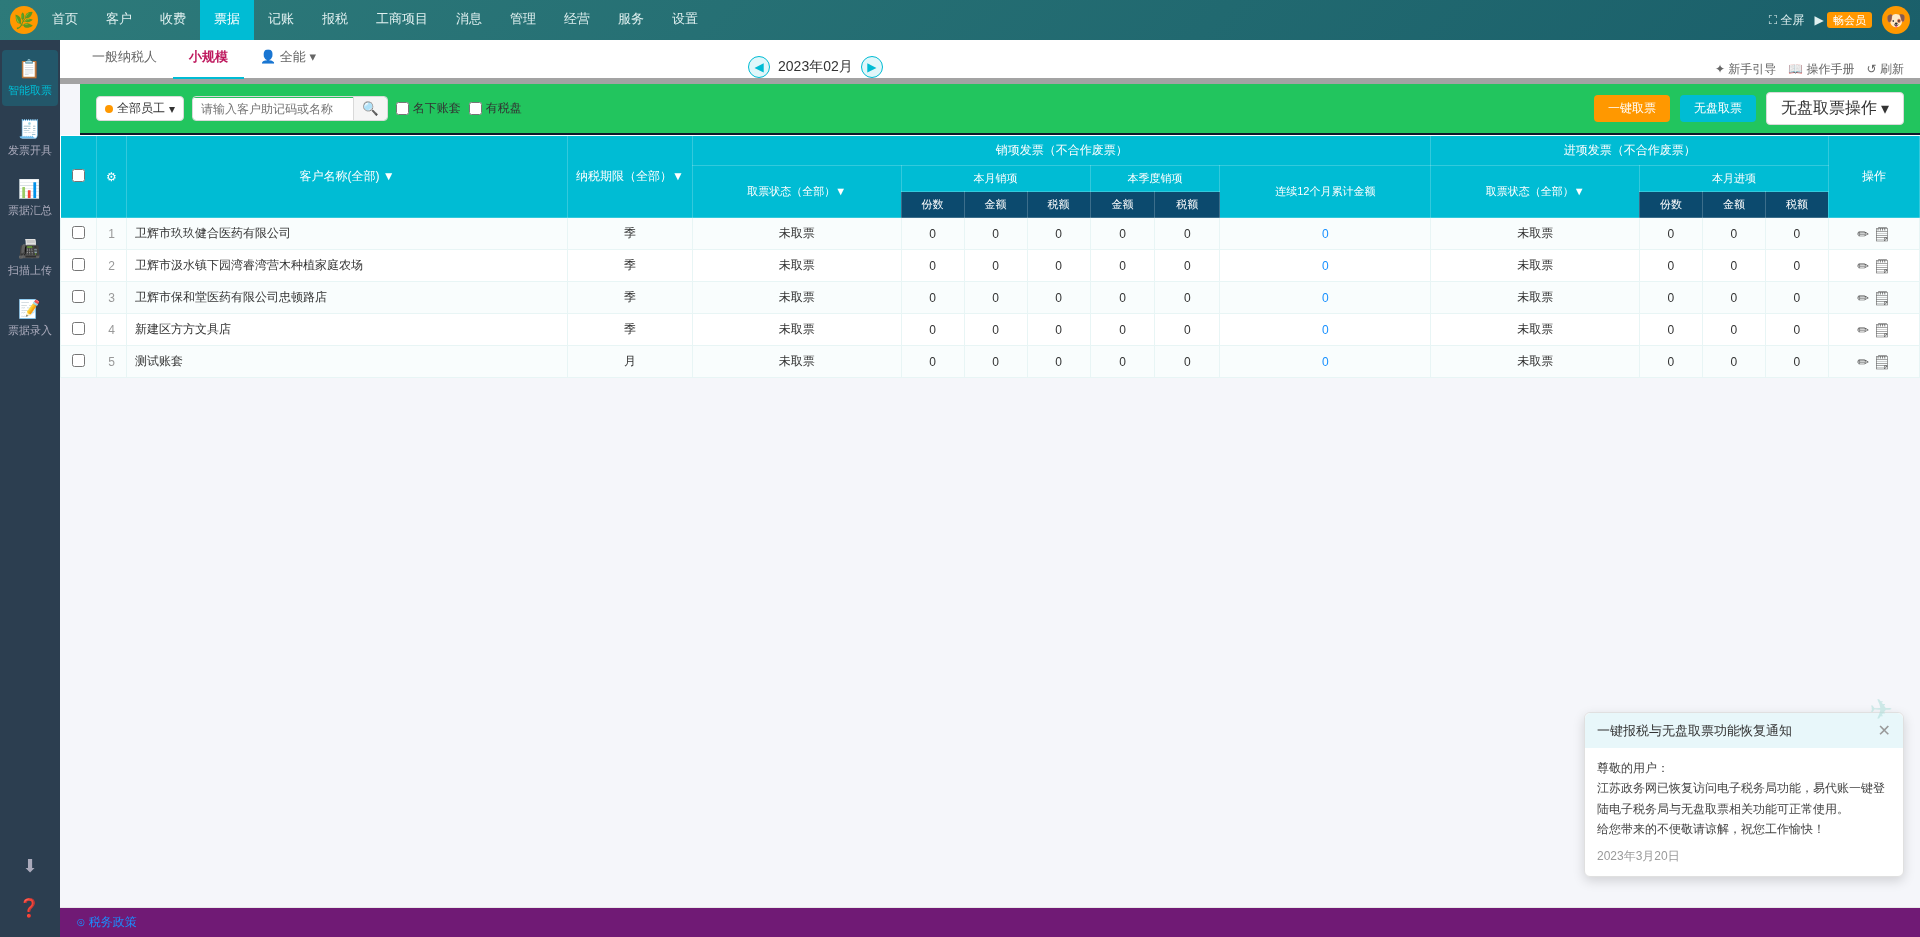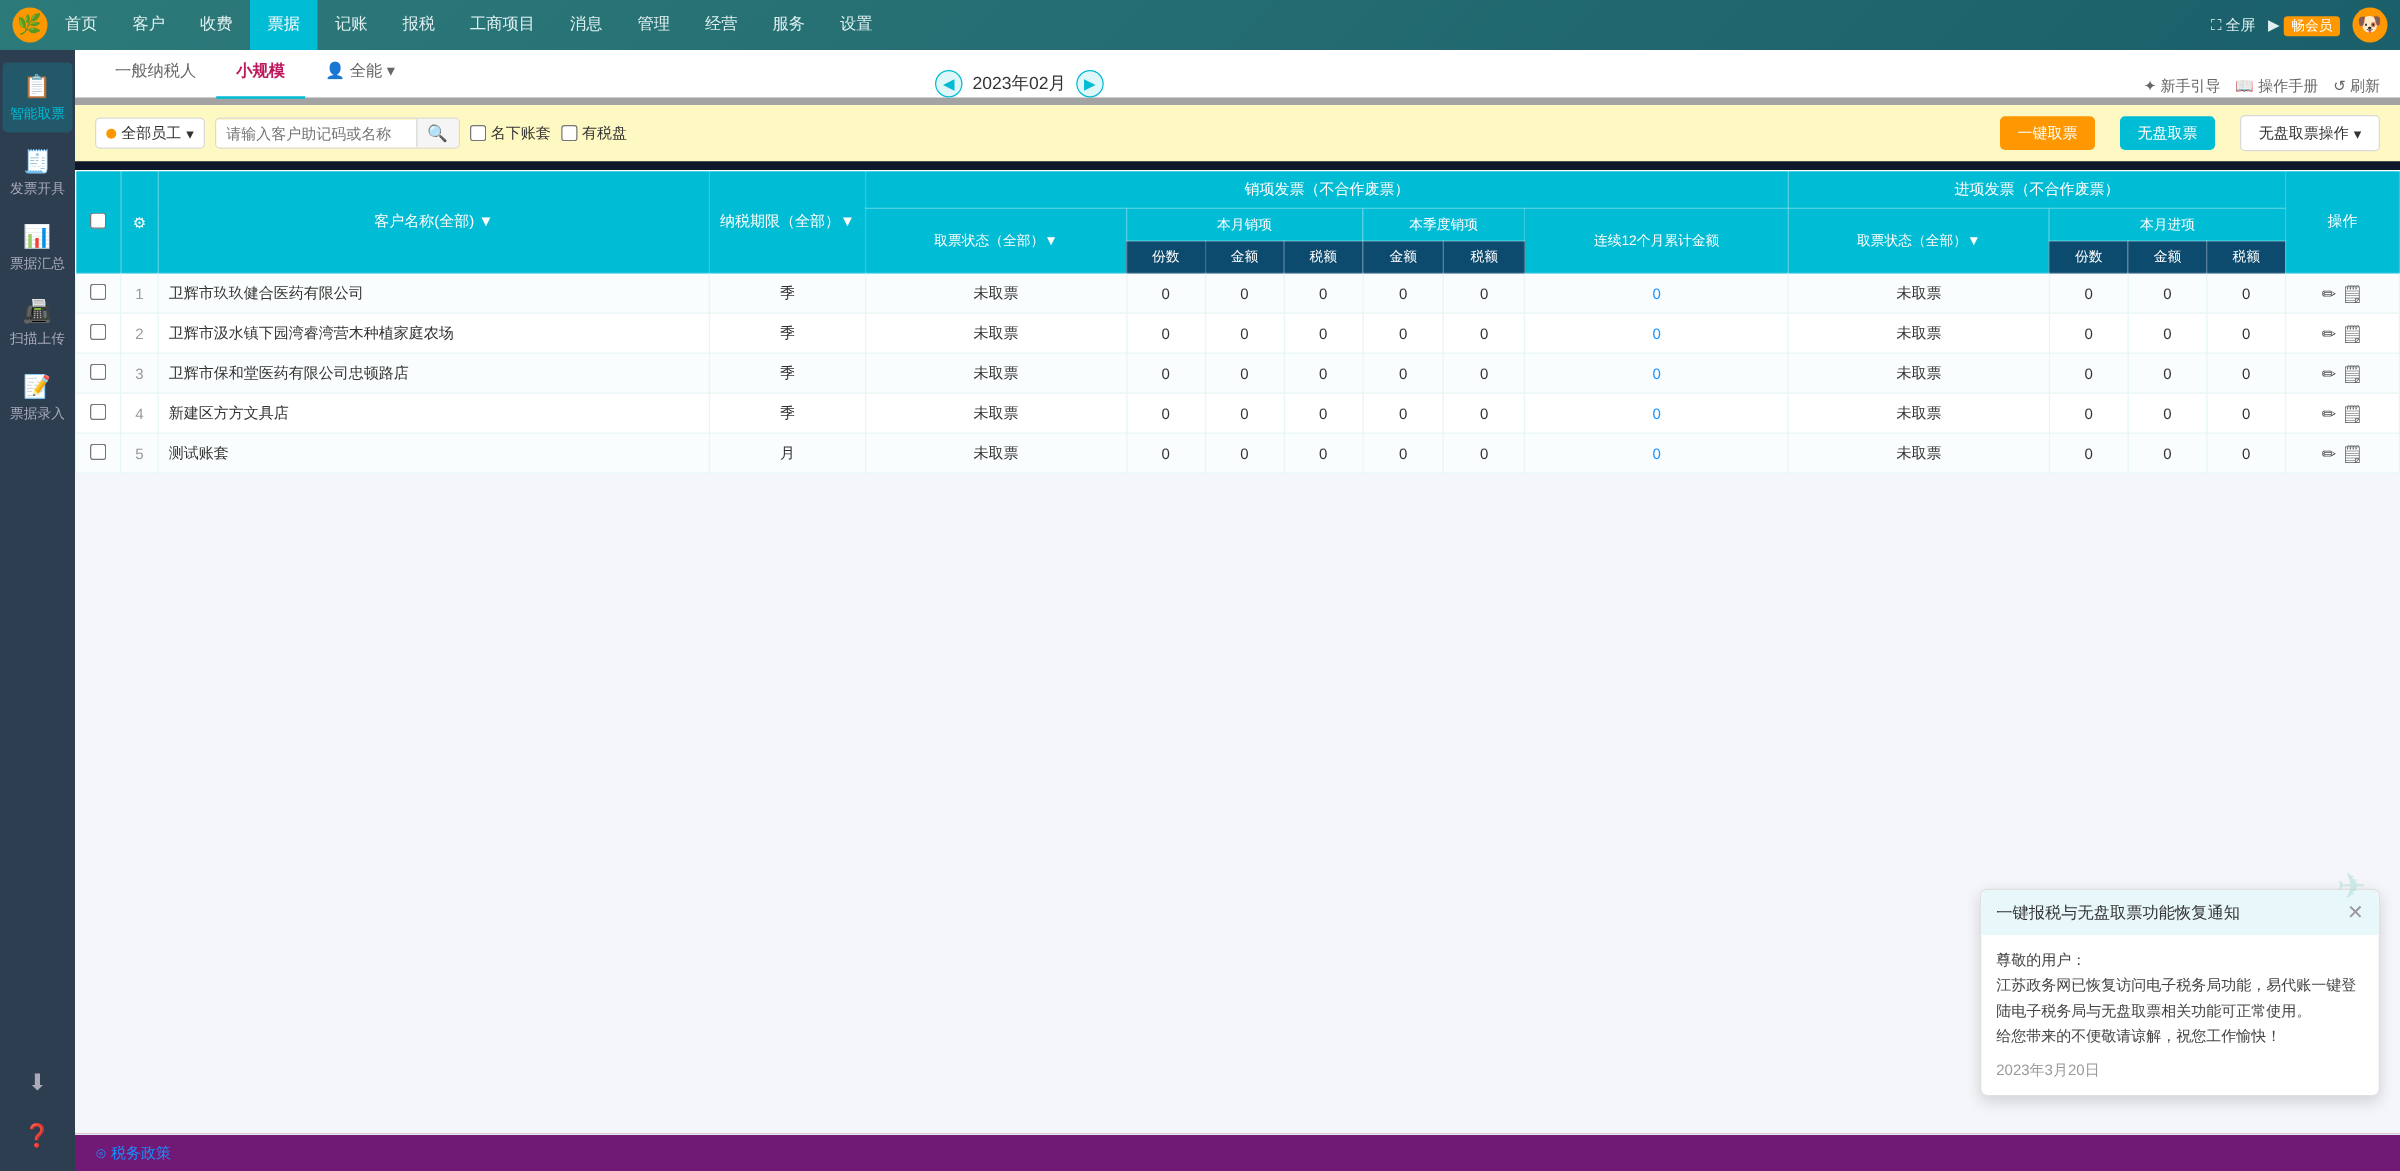--- a/index.html
+++ b/index.html
@@ -157,26 +157,27 @@
       display: flex;
       align-items: center;
       justify-content: center;
       cursor: pointer;
       font-size: 12px;
     }
     .month-text { font-size: 14px; color: #333; font-weight: 500; }
 
     
     .toolbar {
-      background: #fef9c3;
+      background: #22c55e;
       padding: 8px 16px;
       display: flex;
       align-items: center;
       gap: 8px;
-      border-bottom: 7px solid #0f172a;
+      border-bottom: 2px solid #0f172a;
+      margin-left: 20px;
     }
     .filter-select {
       display: flex;
       align-items: center;
       border: 1px solid #d9d9d9;
       border-radius: 4px;
       padding: 3px 8px;
       font-size: 12px;
       gap: 4px;
       cursor: pointer;
@@ -212,21 +213,21 @@
       display: flex;
       align-items: center;
       gap: 4px;
       font-size: 12px;
       cursor: pointer;
     }
     .toolbar-right {
       margin-left: auto;
       display: flex;
       align-items: center;
-      gap: 20px;
+      gap: 10px;
     }
     .btn-orange {
       background: #ff9800;
       color: #fff;
       border: none;
       border-radius: 4px;
       padding: 5px 14px;
       font-size: 12px;
       cursor: pointer;
       white-space: nowrap;
@@ -240,21 +241,21 @@
       font-size: 12px;
       cursor: pointer;
       white-space: nowrap;
     }
     .btn-dropdown {
       background: #fff;
       color: #333;
       border: 1px solid #d9d9d9;
       border-radius: 4px;
       padding: 5px 14px;
-      font-size: 12px;
+      font-size: 16px;
       cursor: pointer;
       display: flex;
       align-items: center;
       gap: 4px;
       white-space: nowrap;
     }
 
     
     .table-container {
       flex: 1;

